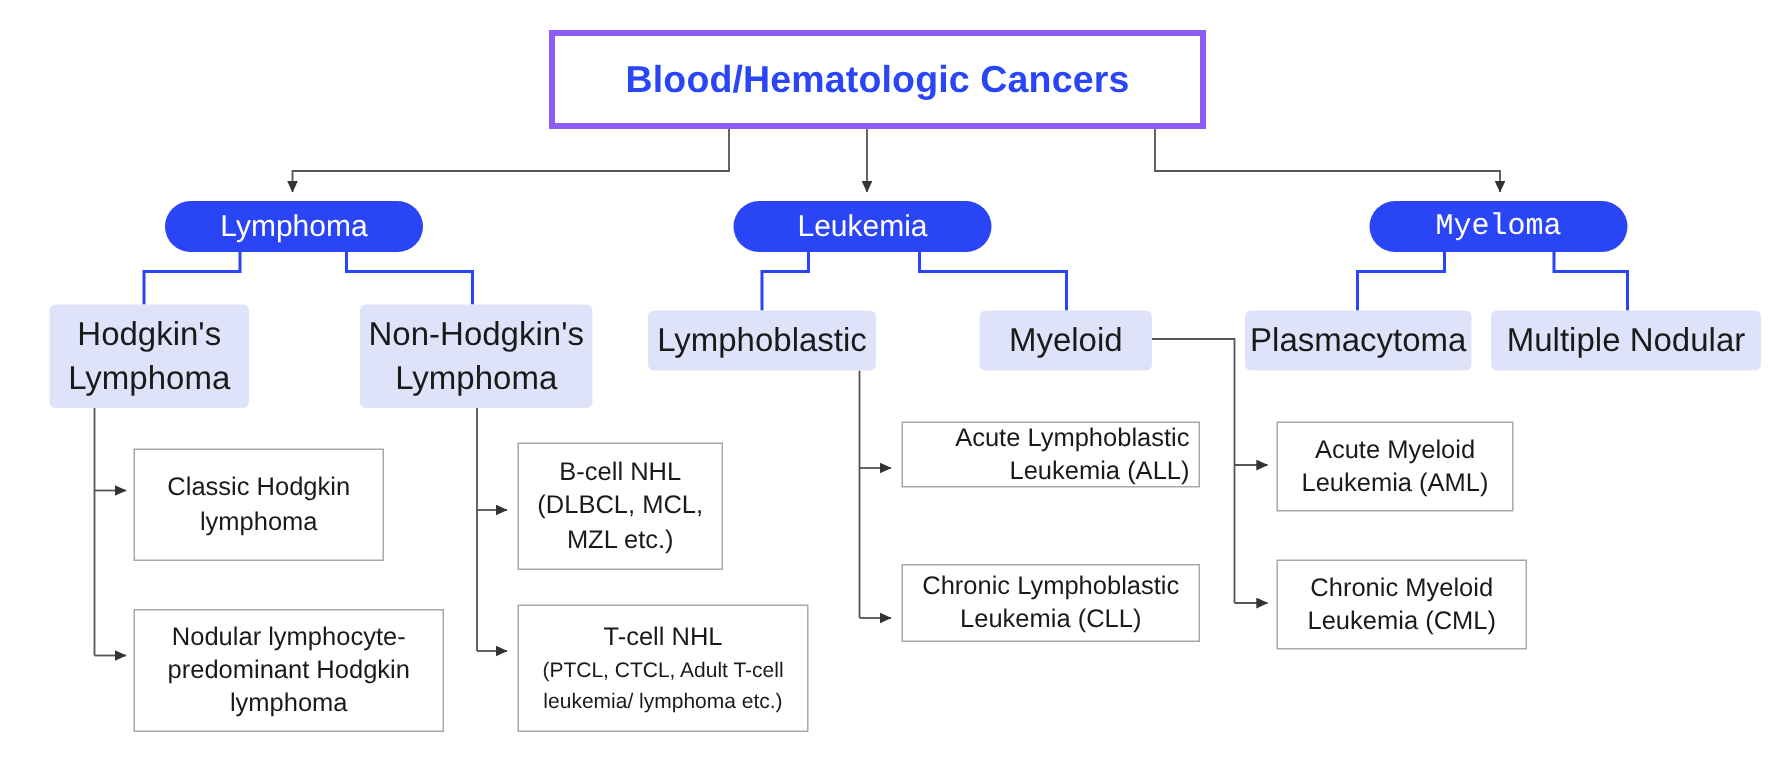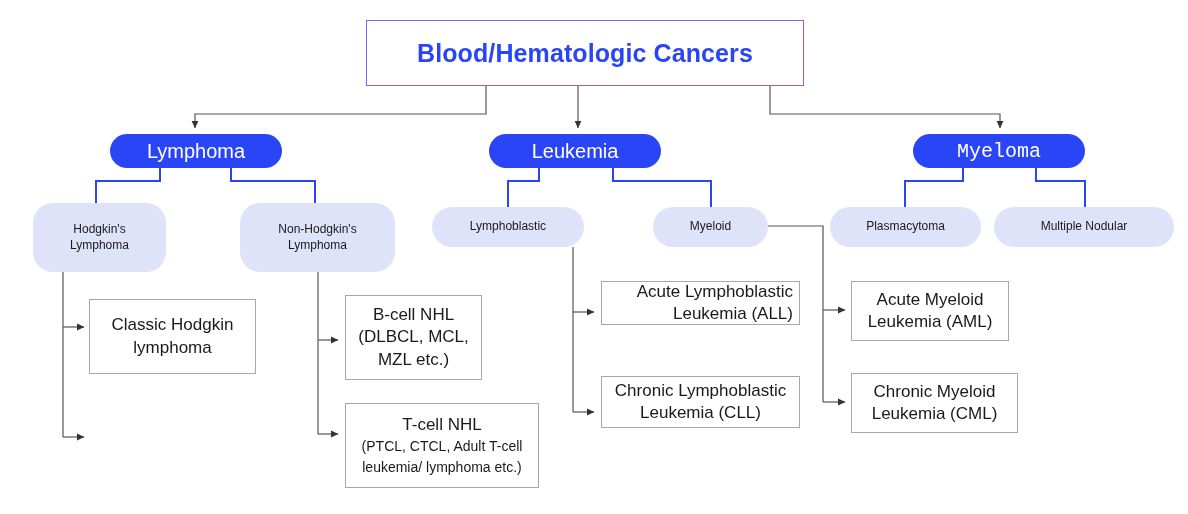--- a/index.html
+++ b/index.html
@@ -30,42 +30,42 @@
     position: absolute;
     box-sizing: border-box;
     display: flex;
     align-items: center;
     justify-content: center;
     text-align: center;
   }
 
   
   .root-node {
-    border: 1px solid #8b5cf6;
+    border: 4px solid #8b5cf6;
     background: #ffffff;
     color: #2945f5;
     font-weight: bold;
     font-size: 25px;
     letter-spacing: 0.1px;
   }
 
   
   .pill-primary {
     background: #2945f5;
     color: #ffffff;
     border-radius: 20px;
     font-size: 20px;
   }
 
   
   .pill-light {
     background: #dfe3fa;
     color: #1a1a1a;
-    border-radius: 20px;
-    font-size: 12px;
+    border-radius: 4px;
+    font-size: 22px;
     line-height: 1.28;
     padding: 4px 4px;
   }
 
   
   .leaf-box {
     border: 1px solid #a8a8a8;
     background: #ffffff;
     color: #1a1a1a;
     font-size: 17px;
@@ -190,20 +190,23 @@
   </div>
 
   <div class="node pill-light" style="left:994px; top:207px; width:180px; height:40px;">
     <span>Multiple Nodular</span>
   </div>
 
   <div class="node leaf-box" style="left:89px; top:299px; width:167px; height:75px;">
     <span class="leaf-title">Classic Hodgkin lymphoma</span>
   </div>
 
+  <div class="node leaf-box" style="left:89px; top:406px; width:207px; height:82px;">
+    <span class="leaf-title">Nodular lymphocyte-predominant Hodgkin lymphoma</span>
+  </div>
 
   <div class="node leaf-box" style="left:345px; top:403px; width:194px; height:85px;">
     <span class="leaf-inner">
       <span class="leaf-title">T-cell NHL</span>
       <span class="leaf-sub">(PTCL, CTCL, Adult T-cell leukemia/ lymphoma etc.)</span>
     </span>
   </div>
 
   <div class="node leaf-box" style="left:345px; top:295px; width:137px; height:85px;">
     <span class="leaf-title">B-cell NHL (DLBCL, MCL, MZL etc.)</span>

